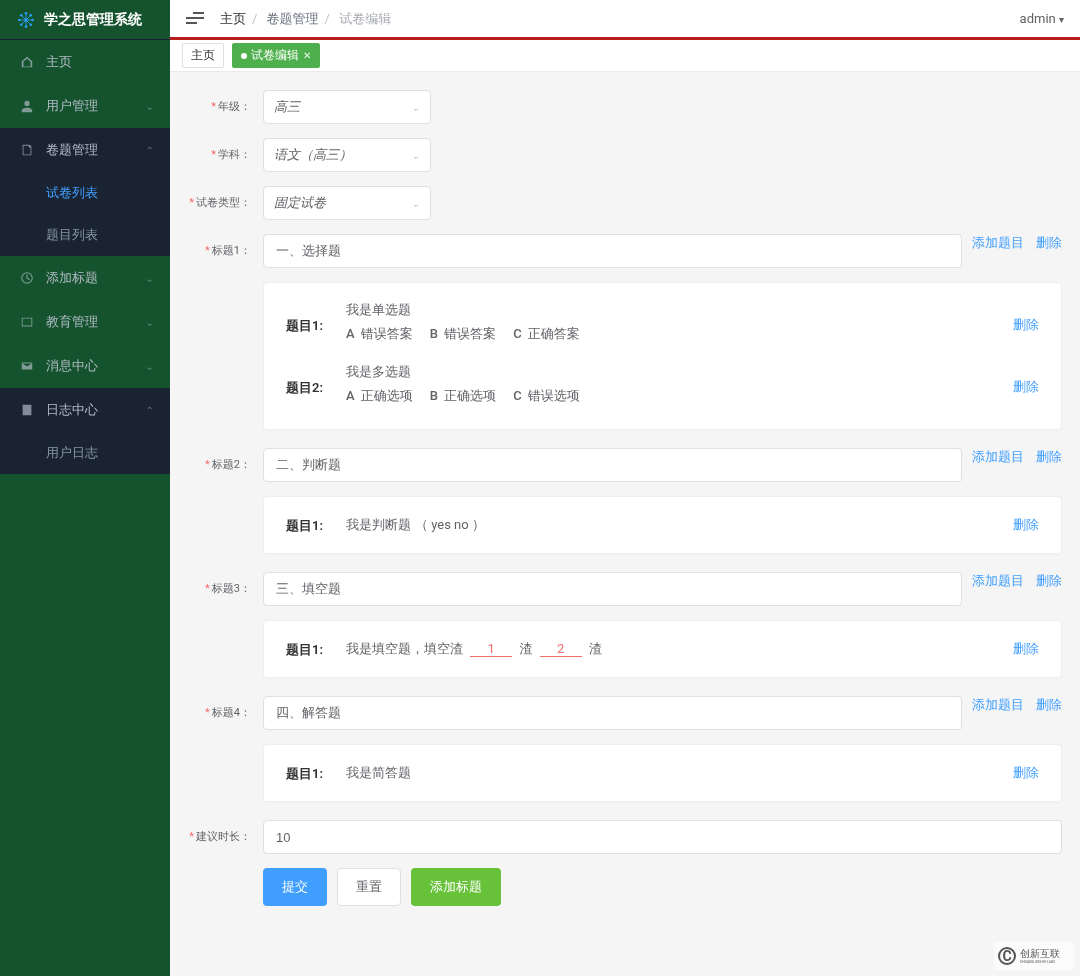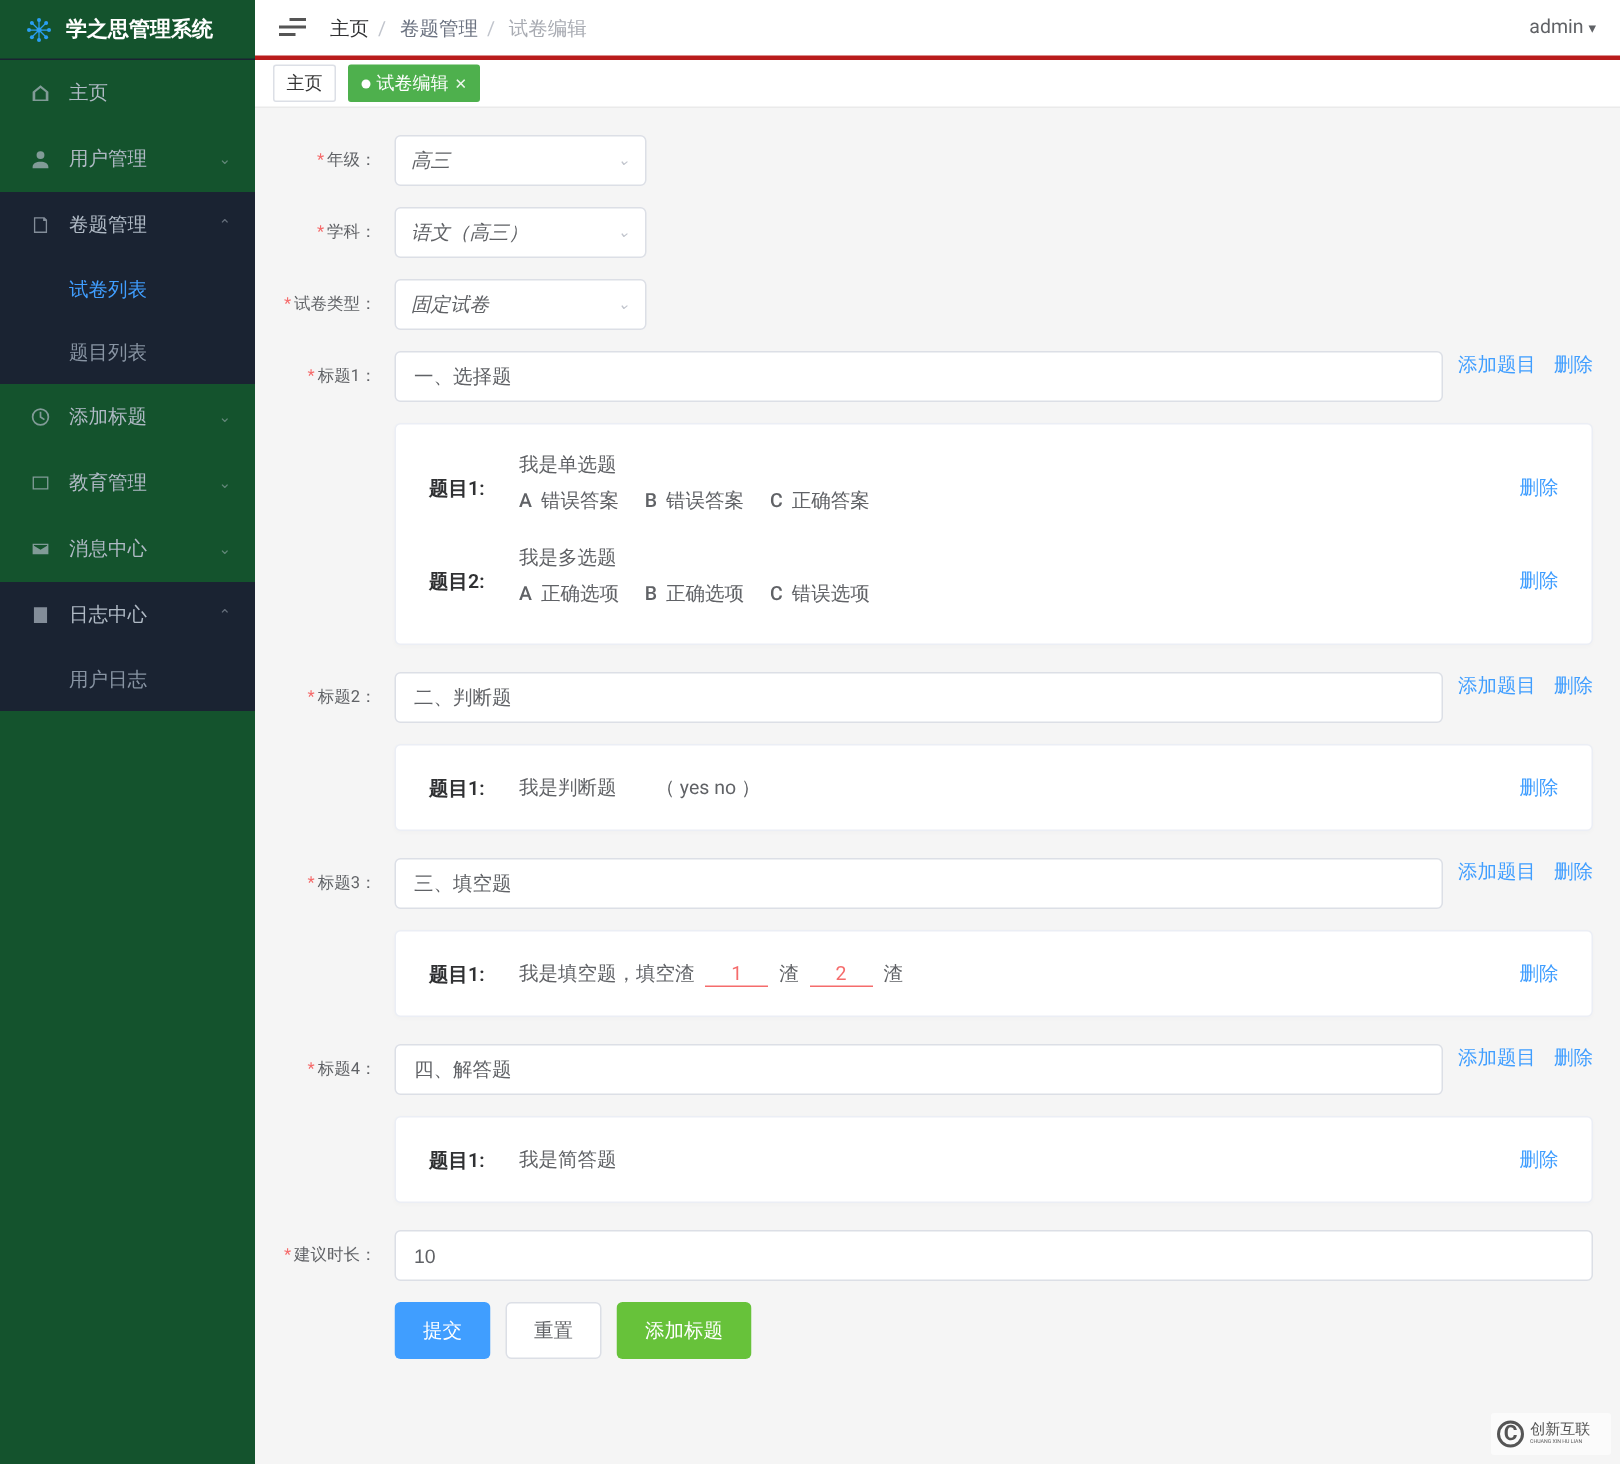--- a/index.html
+++ b/index.html
@@ -50,21 +50,21 @@
     .title-input { flex: 1; min-width: 0; height: 34px; border: 1px solid #dcdfe6; border-radius: 4px; padding: 0 12px; font-size: 13px; color: #606266; background: #fff; }
     
     .section-box { margin: 10px 0 18px 75px; background: #fff; border: 1px solid #ebeef5; border-radius: 4px; box-shadow: 0 1px 3px rgba(0,0,0,0.02); padding: 18px 22px; }
     .question-row { display: flex; align-items: center; margin-bottom: 14px; position: relative; }
     .question-row:last-child { margin-bottom: 0; }
     .q-label { width: 60px; font-size: 13px; font-weight: 600; color: #303133; padding-top: 2px; }
     .q-text { flex: 1; font-size: 13px; color: #606266; }
     .q-text .line { margin-bottom: 6px; }
     .q-text .ans-letter { display: inline-block; margin-right: 6px; font-weight: 500; }
     .q-text .ans-text { margin-right: 14px; }
-    .q-text .paren { margin-left: 26px;}
+    .q-text .paren { margin-left: 4px;}
     .q-del { color: #409EFF; font-size: 13px; cursor: pointer; }
     .blank { border-bottom: 1px solid #F56C6C; color: #F56C6C; display: inline-block; min-width: 42px; text-align: center; margin: 0 4px; }
     
     .bottom-buttons { display: flex; gap: 10px; margin-left: 75px; padding-bottom: 20px; }
     .btn { padding: 9px 18px; border-radius: 4px; font-size: 13px; border: 1px solid transparent; cursor: pointer; }
     .btn-primary { background: #409EFF; color: #fff; }
     .btn-default { background: #fff; color: #606266; border-color: #dcdfe6; }
     .btn-success { background: #67C23A; color: #fff; }
     
     .watermark { position: absolute; right: 6px; bottom: 6px; width: 80px; height: 28px; display: flex; align-items: center; justify-content: center; font-size: 9px; color: #555; background: rgba(255,255,255,0.6); border-radius: 2px; }

